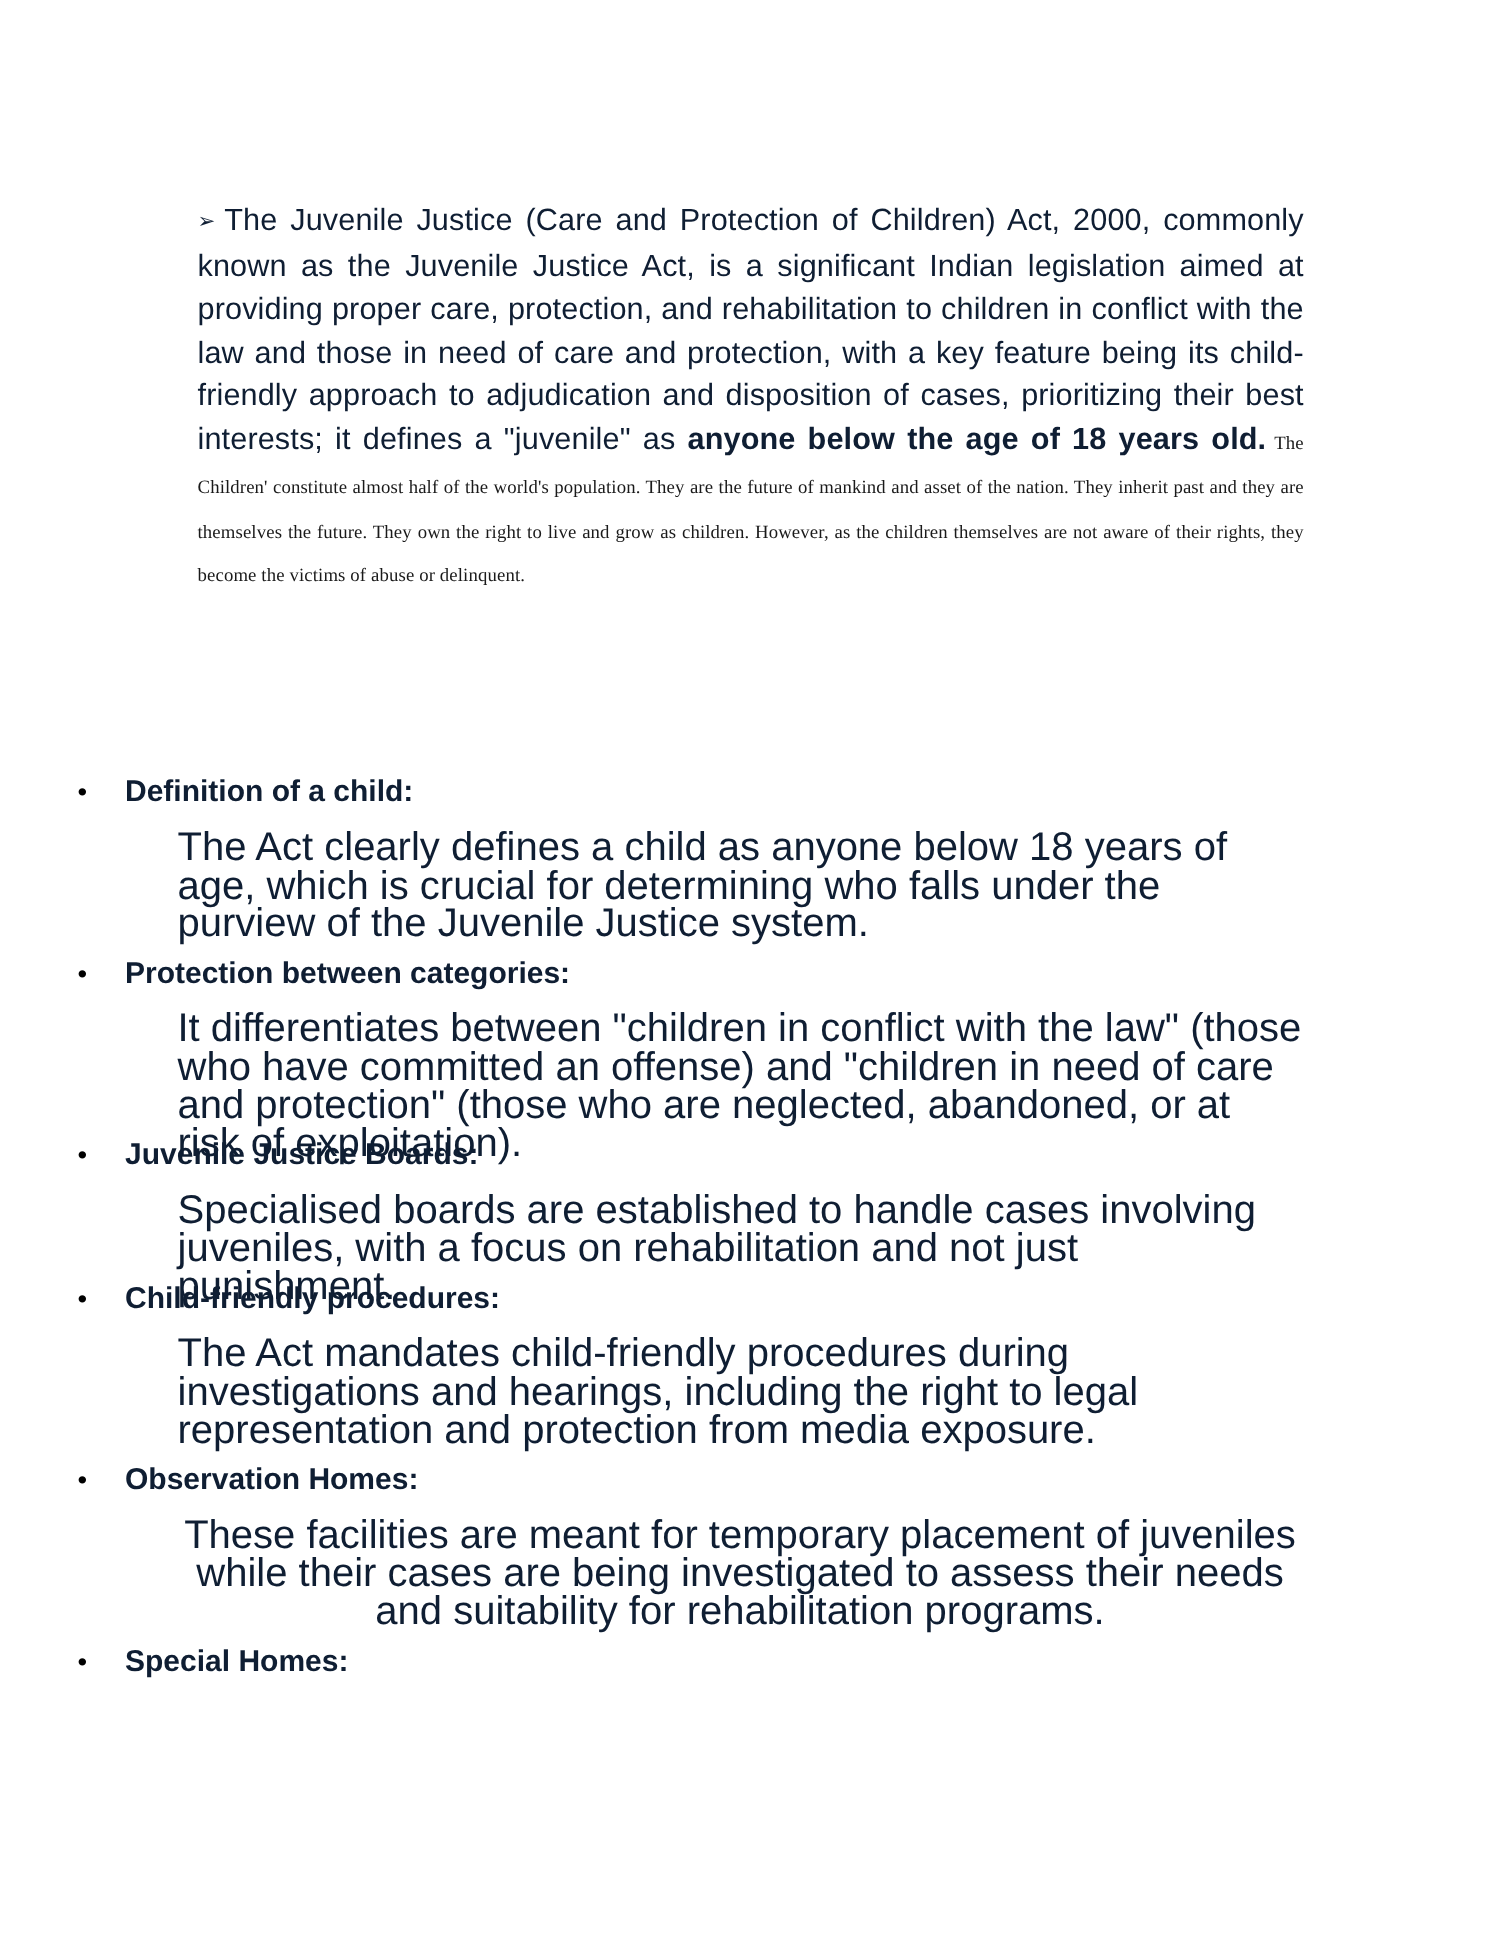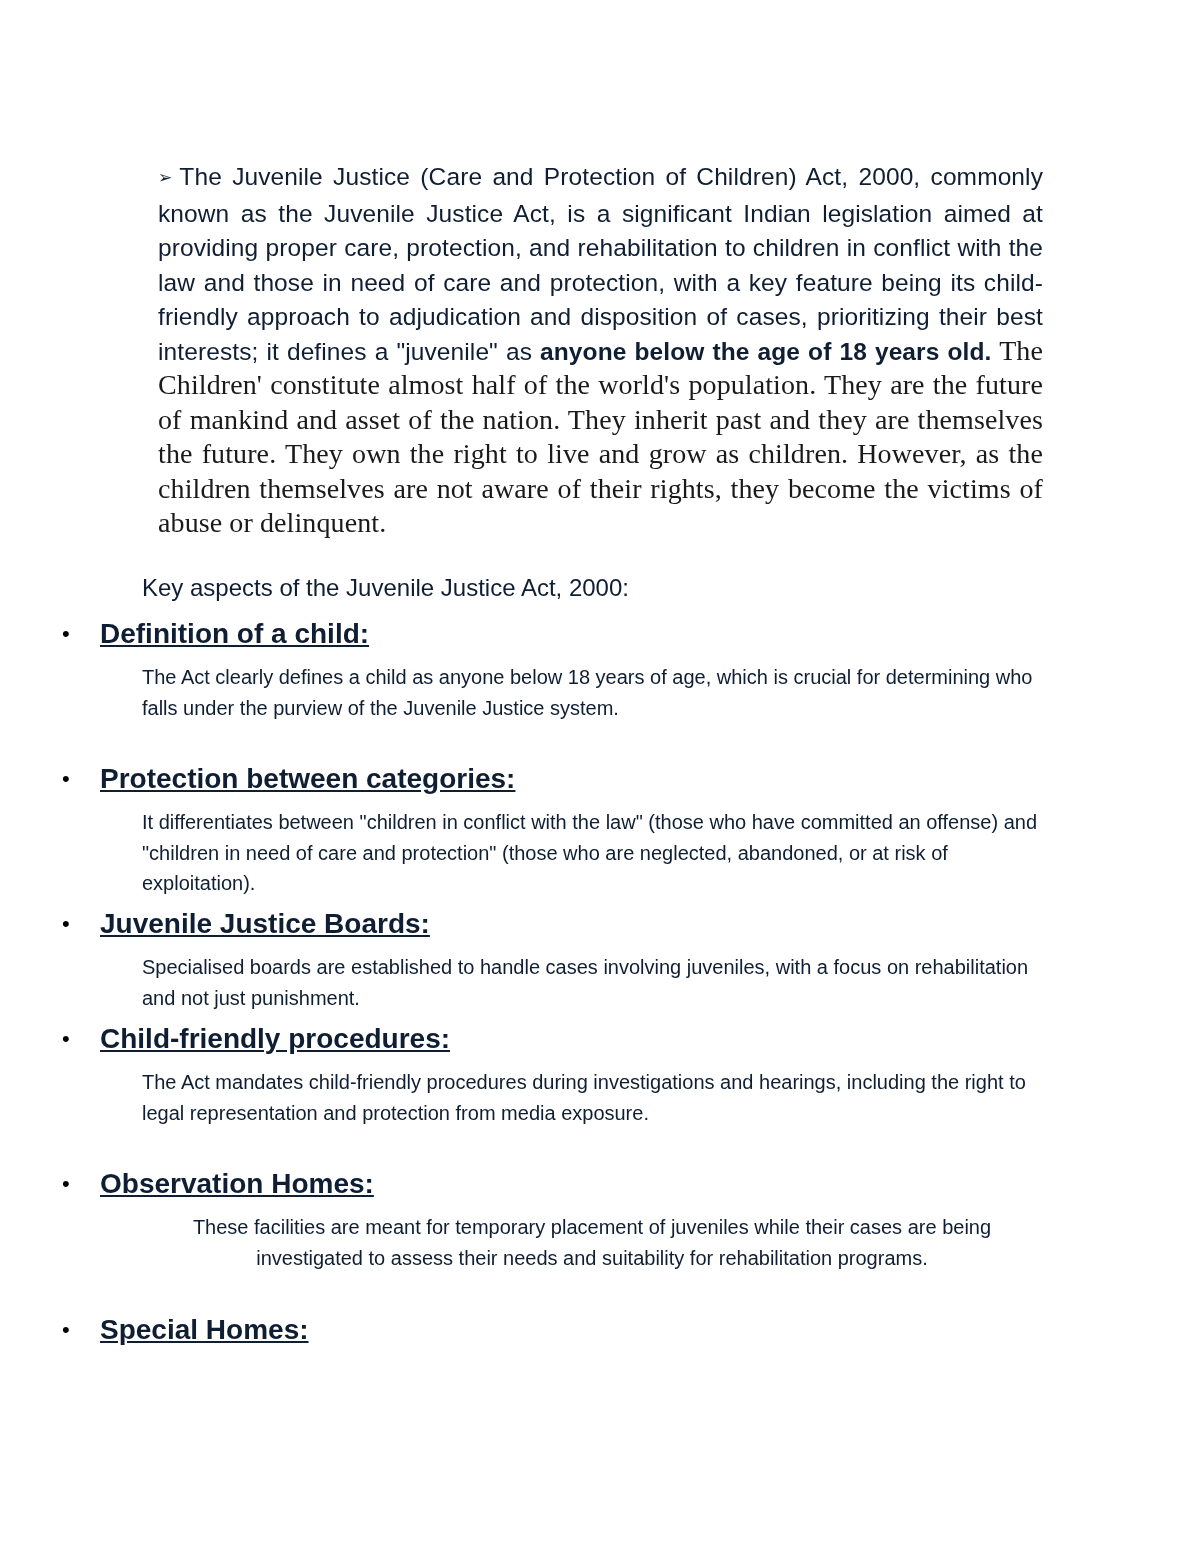--- a/index.html
+++ b/index.html
@@ -8,53 +8,52 @@
 
   .intro {
     position: absolute; left: 158px; top: 160px; width: 885px;
     text-align: justify; text-align-last: left;
     font-family: "Liberation Sans", sans-serif; font-size: 24.5px; line-height: 34.5px;
     color: #0f1e33; letter-spacing: 0.1px;
   }
   .intro .arrow { font-family: "DejaVu Sans", sans-serif; font-size: 17px; color: #0f1e33; margin-right: 7px; position: relative; top: -2px; }
   .intro .bold { font-weight: bold; }
   .intro .serif {
-    font-family: "Liberation Serif", serif; font-size: 28px; line-height: 30.5px; color: #1a1a1a;
+    font-family: "Liberation Serif", serif; font-size: 15px; line-height: 30.5px; color: #1a1a1a;
   }
 
   .key-heading {
     position: absolute; left: 142px; top: 574px;
     font-family: "Liberation Sans", sans-serif; font-size: 24px; color: #0f1e33;
   }
 
   .list { position: absolute; left: 0; top: 0; width: 1200px; }
   .item { position: absolute; left: 0; width: 1200px; }
   .bullet {
     position: absolute; left: 62px; width: 12px; height: 12px;
     font-family: "Liberation Sans", sans-serif; font-size: 22px; color: #000; line-height: 26px;
   }
   .item-title {
     position: absolute; left: 100px;
-    font-family: "Liberation Sans", sans-serif; font-weight: bold; font-size: 28px; line-height: 28px;
-    color: #0f1e33; white-space: nowrap; text-decoration: underline;
+    font-family: "Liberation Sans", sans-serif; font-weight: bold; font-size: 24px; line-height: 28px;
+    color: #0f1e33; white-space: nowrap;
   }
   .item-body {
     position: absolute; left: 142px; width: 900px;
-    font-family: "Liberation Sans", sans-serif; font-size: 20px; line-height: 30.5px;
+    font-family: "Liberation Sans", sans-serif; font-size: 32px; line-height: 30.5px;
     color: #0f1e33;
   }
 </style>
 </head>
 <body>
 
 <div class="page">
 
   <div class="intro"><span class="arrow">➢</span><span>The Juvenile Justice (Care and Protection of Children) Act, 2000, commonly known as the Juvenile Justice Act, is a significant Indian legislation aimed at providing proper care, protection, and rehabilitation to children in conflict with the law and those in need of care and protection, with a key feature being its child-friendly approach to adjudication and disposition of cases, prioritizing their best interests; it defines a "juvenile" as </span><span class="bold">anyone below the age of 18 years old.</span><span class="serif"> The Children' constitute almost half of the world's population. They are the future of mankind and asset of the nation. They inherit past and they are themselves the future. They own the right to live and grow as children. However, as the children themselves are not aware of their rights, they become the victims of abuse or delinquent.</span></div>
 
-  <div class="key-heading">Key aspects of the Juvenile Justice Act, 2000:</div>
 
   <div class="list">
 
     <div class="item" style="top:620px;">
       <span class="bullet" style="top:1px;">•</span>
       <div class="item-title" style="top:0;">Definition of a child:</div>
       <div class="item-body" style="top:42px;">The Act clearly defines a child as anyone below 18 years of age, which is crucial for determining who falls under the purview of the Juvenile Justice system.</div>
     </div>
 
     <div class="item" style="top:765px;">

